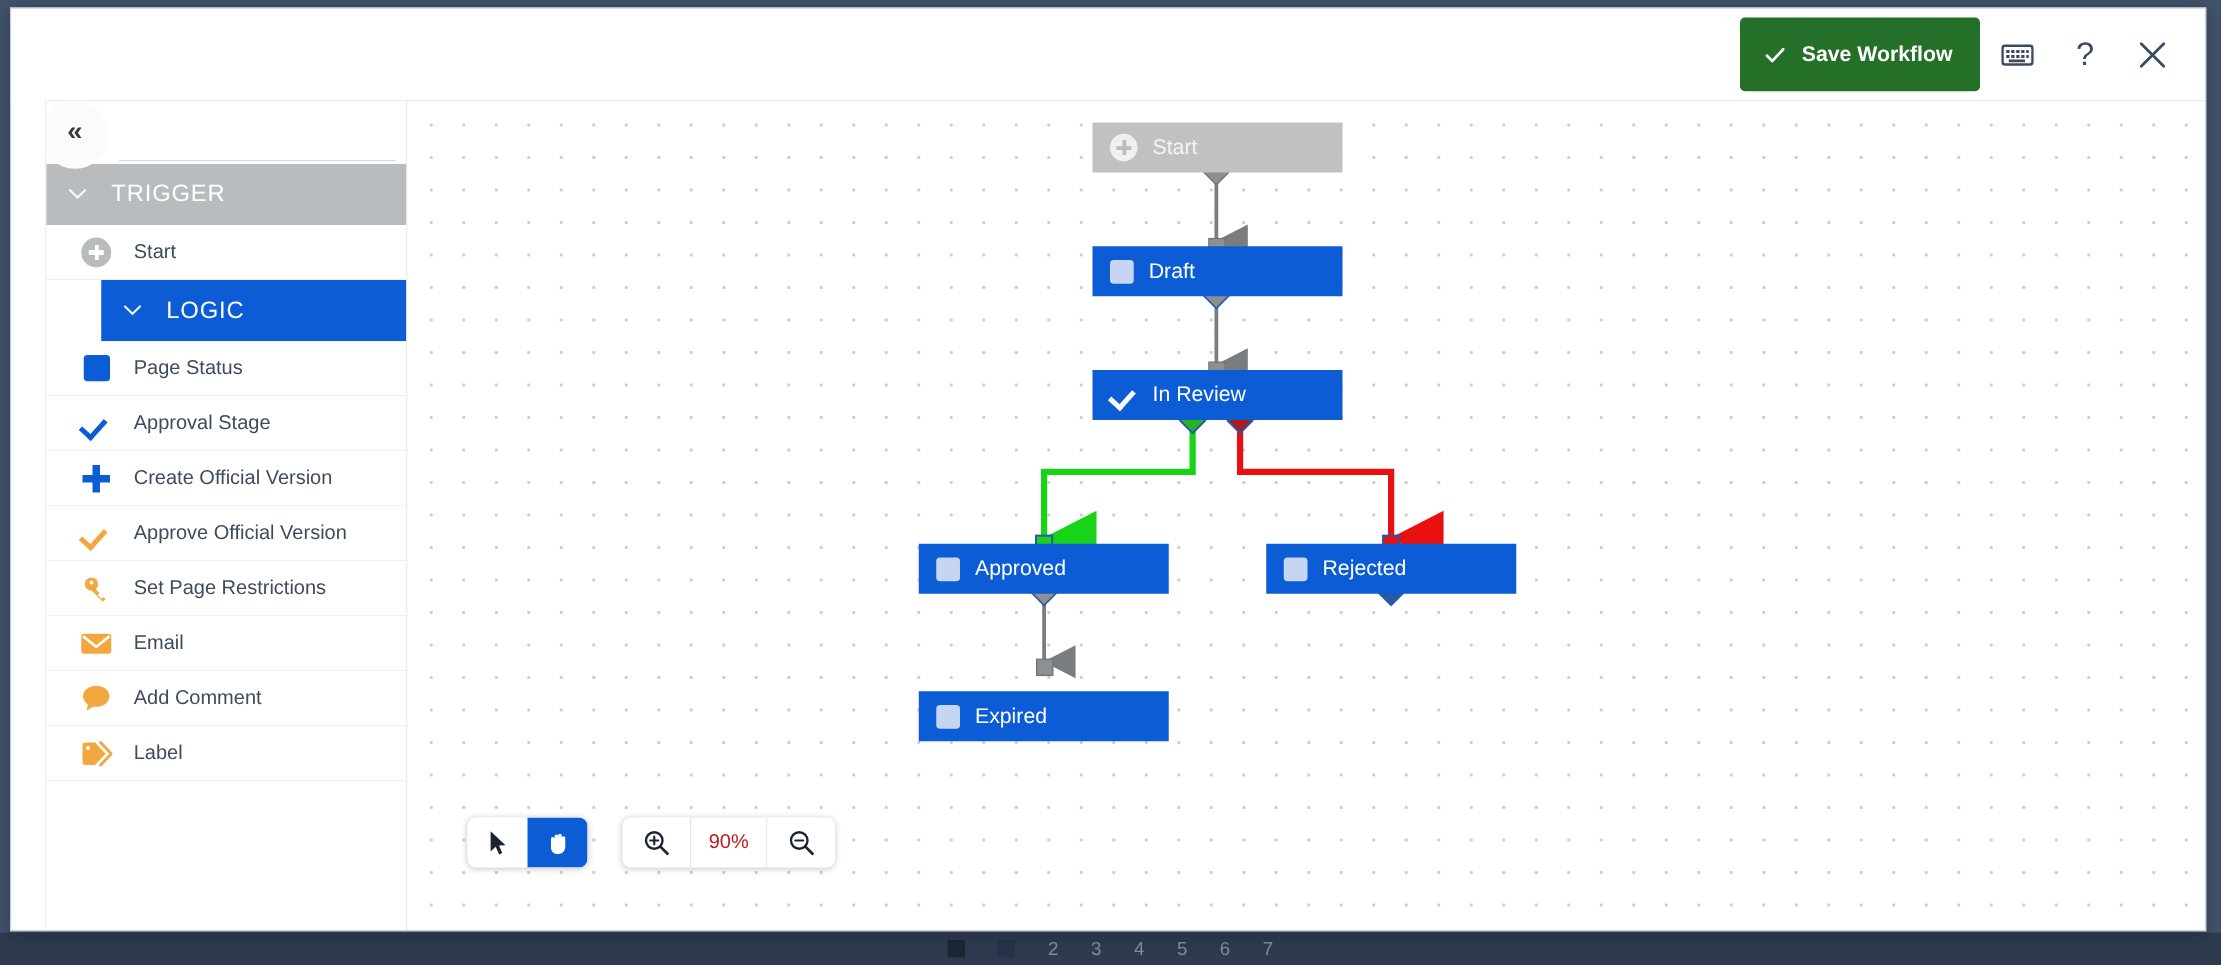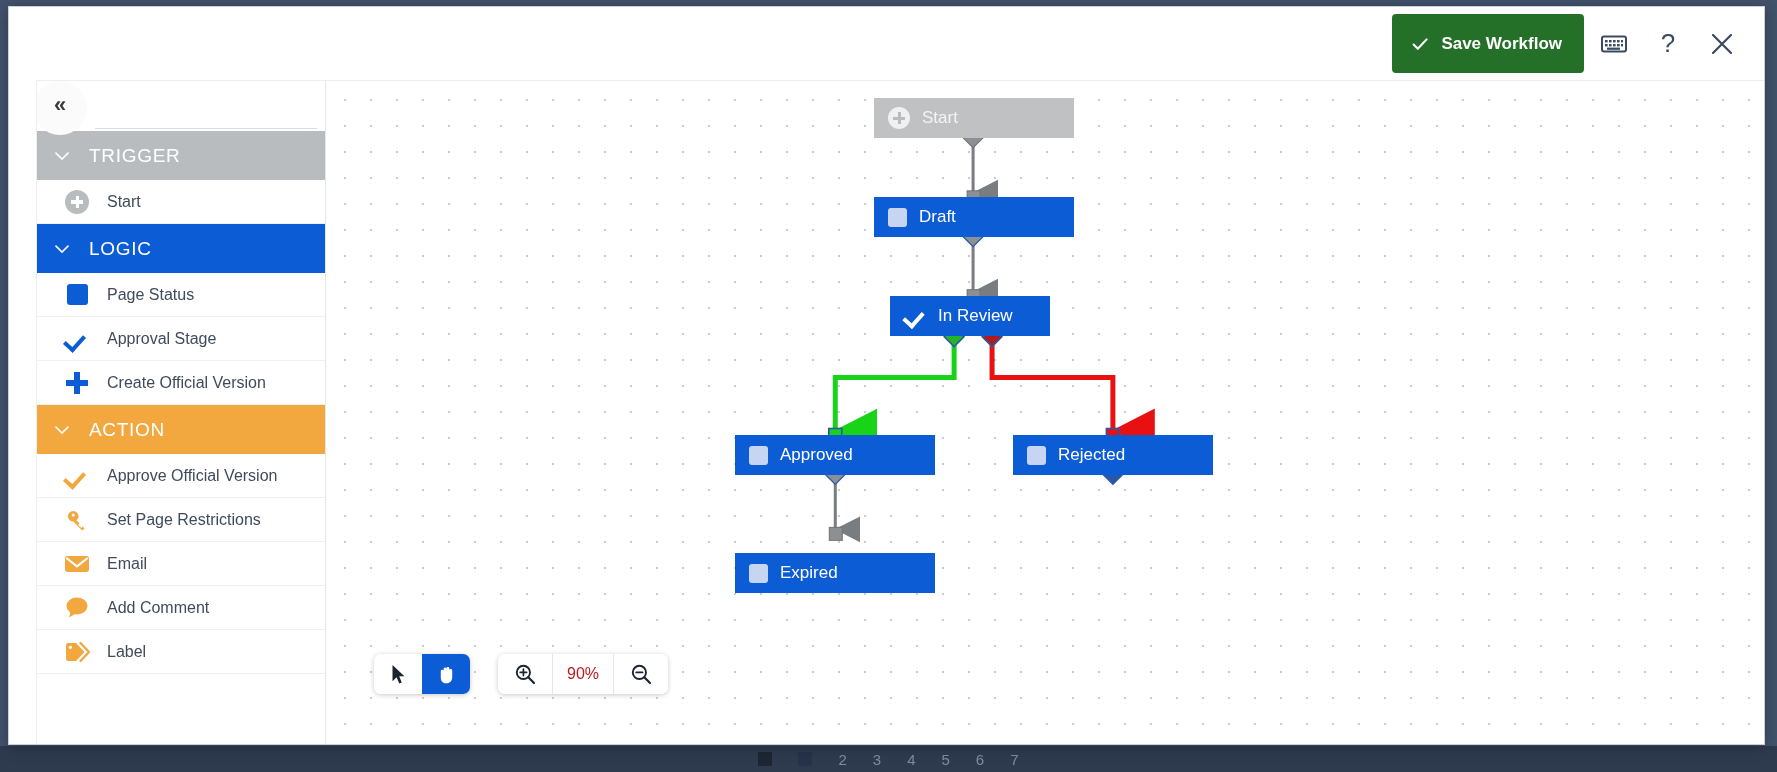--- a/index.html
+++ b/index.html
@@ -135,21 +135,21 @@
     display: flex; align-items: center;
     gap: 20px;
     padding-left: 18px;
     color: #ffffff;
     font-size: 19px;
     letter-spacing: .7px;
     cursor: pointer;
   }
   .group-header .chev { font-size: 15px; line-height: 1; opacity: .95; }
   .group-header.trigger { background: #b9bcbe; }
-  .group-header.logic   { background: #0b57d0; background: #0b5cd5; }
+  .group-header.logic   { background: #0b57d0; background: #0b5cd5; margin-left: 44px; }
   .group-header.action  { background: #f2a73f; }
 
   .palette-item {
     height: 44px;
     display: flex; align-items: center;
     padding-left: 18px;
     border-bottom: 1px solid #eef0f2;
     cursor: pointer;
     background: #fff;
   }
@@ -392,28 +392,20 @@
           <span class="pi-label">Approval Stage</span>
         </div>
 
         <div class="palette-item">
           <span class="pi-icon">
               <span class="ic-plus-bold"></span>
             </span>
           <span class="pi-label">Create Official Version</span>
         </div>
 
-        <div class="group-header action">
-          <span class="chev">
-            <svg width="14" height="9" viewBox="0 0 14 9">
-                <path d="M1 1.2 L7 7 L13 1.2" fill="none" stroke="#ffffff" stroke-width="1.7" stroke-linecap="round"></path>
-              </svg>
-          </span>
-          <span>ACTION</span>
-        </div>
 
         <div class="palette-item">
           <span class="pi-icon">
               <span class="ic-check orange"></span>
             </span>
           <span class="pi-label">Approve Official Version</span>
         </div>
 
         <div class="palette-item">
           <span class="pi-icon">
@@ -519,21 +511,21 @@
           <span>Start</span>
         </div>
 
         <div class="node blue" style="left:548px; top:116px; width:200px;">
           <span class="node-icon">
               <span class="node-sq"></span>
             </span>
           <span>Draft</span>
         </div>
 
-        <div class="node blue" style="left:548px; top:215px; width:160px;margin-left:16px;">
+        <div class="node blue" style="left:548px; top:215px; width:200px;">
           <span class="node-icon">
               <span class="node-check"></span>
             </span>
           <span>In Review</span>
         </div>
 
         <div class="node blue" style="left:409px; top:354px; width:200px;">
           <span class="node-icon">
               <span class="node-sq"></span>
             </span>

